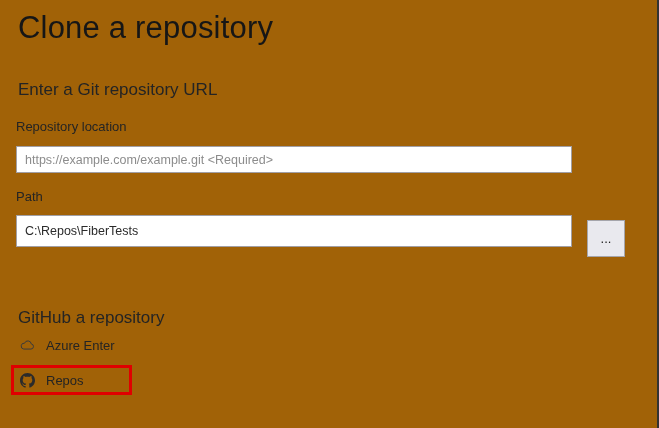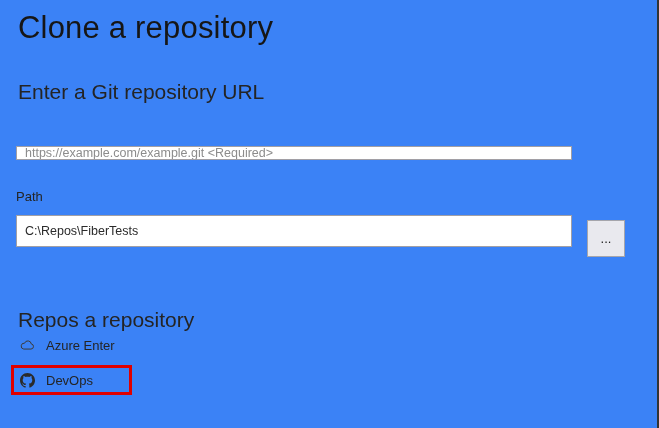--- a/index.html
+++ b/index.html
@@ -4,43 +4,43 @@
 <style>
   * { margin: 0; padding: 0; box-sizing: border-box; }
   html, body { width: 659px; height: 428px; }
   body {
     font-family: "Liberation Sans", sans-serif;
     background: #fafafa;
     position: relative;
     overflow: hidden;
     color: #1e1e1e;
   }
-  .screen { position: absolute; inset: 0; background: #3b82f6; }
+  .screen { position: absolute; inset: 0; background: #a16207; }
 
   .page-title {
     position: absolute; left: 18px; top: 10px;
     font-size: 31px; font-weight: 300; color: #161616;
     letter-spacing: 0.2px;
   }
   .section-heading {
     position: absolute; left: 18px;
-    font-size: 21px; font-weight: 400; color: #242424;
+    font-size: 17px; font-weight: 400; color: #242424;
   }
   .heading-url { top: 80px; }
   .heading-browse { top: 308px; }
 
   .field-label {
     position: absolute; left: 16px;
     font-size: 13px; color: #242424;
   }
   .label-repo { top: 119px; }
   .label-path { top: 189px; }
 
   .text-input {
-    position: absolute; left: 16px; width: 556px; height: 14px;
+    position: absolute; left: 16px; width: 556px; height: 27px;
     background: #ffffff;
     border: 1px solid #a19fa5;
     font-family: "Liberation Sans", sans-serif;
     font-size: 12.5px; color: #2b2b2b;
     padding: 0 8px;
     outline: none;
   }
   .text-input::placeholder { color: #8c8c8c; opacity: 1; }
   .input-url { top: 146px; }
   .input-path { top: 215px; height: 32px; }
@@ -85,42 +85,43 @@
 </style>
 </head>
 <body>
 
 <div class="screen">
 
   <h1 class="page-title">Clone a repository</h1>
 
   <h2 class="section-heading heading-url">Enter a Git repository URL</h2>
 
+  <label class="field-label label-repo">Repository location</label>
   <input class="text-input input-url" type="text" placeholder="https://example.com/example.git &lt;Required&gt;" style="">
 
   <label class="field-label label-path">Path</label>
   <input class="text-input input-path" type="text" value="C:\Repos\FiberTests" style="">
 
   <button class="browse-button">...</button>
 
-  <h2 class="section-heading heading-browse">Repos a repository</h2>
+  <h2 class="section-heading heading-browse">GitHub a repository</h2>
 
   <div class="provider-row row-azure">
     <span class="icon">
       <svg width="17" height="12" viewBox="0 0 24 16" fill="none" xmlns="http://www.w3.org/2000/svg">
         <path d="M6 14.5 h11.4 a4.1 4.1 0 0 0 .7-8.15 A5.6 5.6 0 0 0 7.3 5.1 A4.5 4.5 0 0 0 6 14.5 Z" stroke="#3b3b3b" stroke-width="1.6" fill="none" stroke-linejoin="round"></path>
       </svg>
     </span>
     <span class="provider-label">Azure Enter</span>
   </div>
 
   <div class="provider-row row-github">
     <span class="icon">
       <svg width="15" height="15" viewBox="0 0 24 24" xmlns="http://www.w3.org/2000/svg">
         <path fill="#2b2b2b" d="M12 0C5.37 0 0 5.37 0 12c0 5.3 3.438 9.8 8.205 11.387.6.113.82-.258.82-.577 0-.285-.01-1.04-.015-2.04-3.338.724-4.042-1.61-4.042-1.61-.546-1.387-1.333-1.756-1.333-1.756-1.09-.745.082-.73.082-.73 1.205.084 1.84 1.236 1.84 1.236 1.07 1.835 2.809 1.305 3.495.998.108-.776.417-1.305.76-1.605-2.665-.3-5.466-1.332-5.466-5.93 0-1.31.465-2.38 1.235-3.22-.135-.303-.54-1.523.105-3.176 0 0 1.005-.322 3.3 1.23.96-.267 1.98-.399 3-.405 1.02.006 2.04.138 3 .405 2.28-1.552 3.285-1.23 3.285-1.23.645 1.653.24 2.873.12 3.176.765.84 1.23 1.91 1.23 3.22 0 4.61-2.805 5.625-5.475 5.92.42.36.81 1.096.81 2.22 0 1.606-.015 2.896-.015 3.286 0 .315.21.69.825.57C20.565 21.795 24 17.295 24 12c0-6.63-5.37-12-12-12z"></path>
       </svg>
     </span>
-    <span class="provider-label">DevOps</span>
+    <span class="provider-label">Repos</span>
   </div>
 
   <div class="right-edge"></div>
 
 </div>
 
 </body></html>

